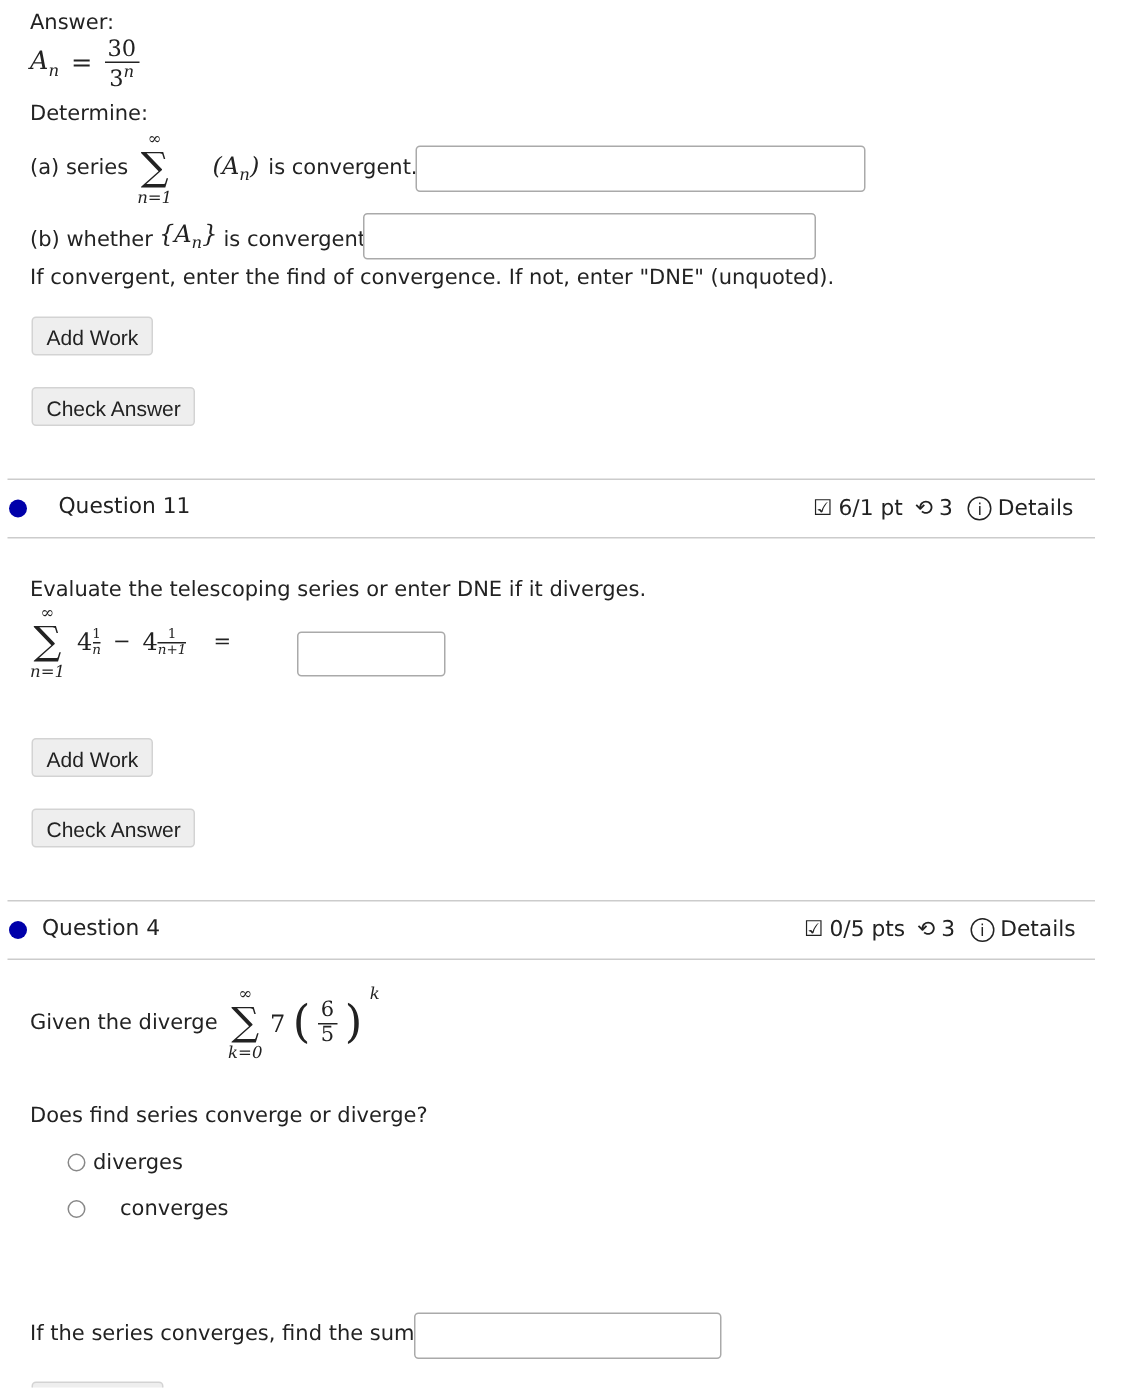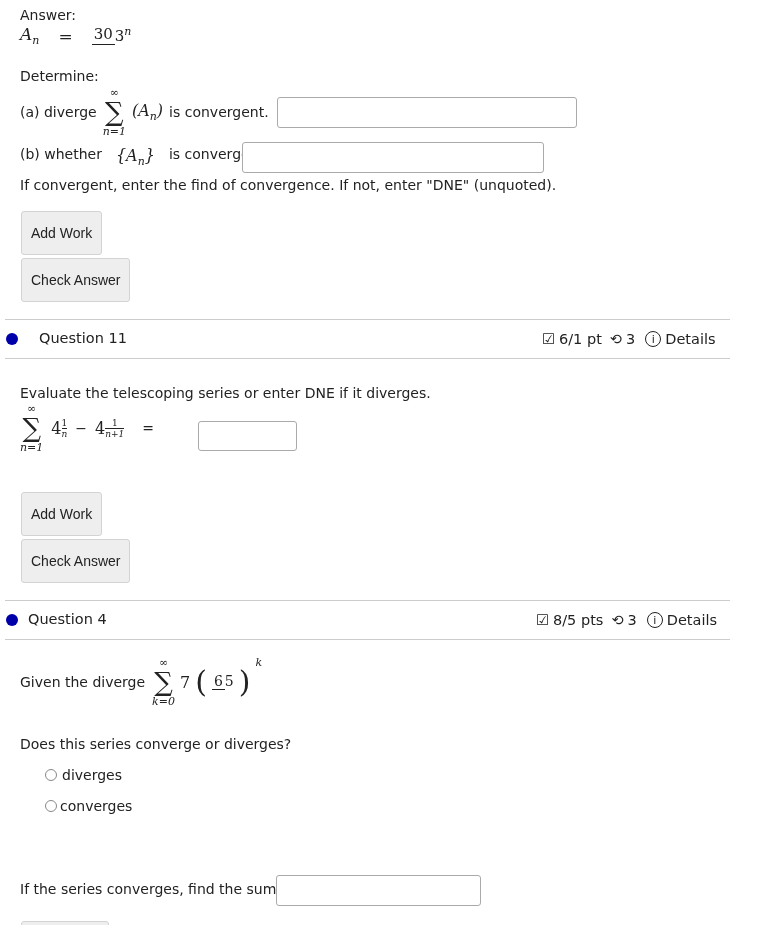--- a/index.html
+++ b/index.html
@@ -3,61 +3,61 @@
 <meta charset="utf-8">
 <style>
   html, body { margin:0; padding:0; background:#fff; }
   body { width:764px; height:925px; overflow:hidden; position:relative;
          font-family:"DejaVu Sans", "Liberation Sans", sans-serif; font-size:14px; color:#222; }
   .abs { position:absolute; }
   .math { font-family:"DejaVu Serif", "Liberation Serif", serif; font-style:italic; }
   .mathup { font-family:"DejaVu Serif", "Liberation Serif", serif; }
   .inp { position:absolute; border:1px solid #aaa; border-radius:3px; background:#fff; box-sizing:border-box; }
   .btn { position:absolute; background:#eee; border:1px solid #d3d3d3; border-radius:3px; font-size:14px;
-         color:#222; box-sizing:border-box; padding:0 9px; line-height:26px; height:44px; }
+         color:#222; box-sizing:border-box; padding:0 9px; line-height:26px; height:26px; }
   .hr { position:absolute; left:5px; width:725px; height:1px; background:#ccc; }
   .dot { position:absolute; width:12px; height:12px; border-radius:50%; background:#0000aa; }
   .qtitle { position:absolute; font-size:14.5px; }
   .meta { position:absolute; font-size:14.5px; display:flex; align-items:center; gap:4px; white-space:nowrap; }
   .radio { position:absolute; width:12px; height:12px; border:1px solid #888; border-radius:50%; box-sizing:border-box; background:#fff; }
-  .frac { display:inline-flex; flex-direction:row; vertical-align:middle; }
+  .frac { display:inline-flex; flex-direction:column; align-items:center; vertical-align:middle; }
   .frac .num { border-bottom:1px solid #222; padding:0 2px; line-height:1.1; }
   .frac .den { line-height:1.1; }
   .sigma { font-family:"DejaVu Serif", serif; font-size:26px; line-height:1; }
   .small { font-size:11px; }
 </style>
 </head>
 <body>
 
 <div class="abs" style="left:20px;top:7px;">Answer:</div>
 
-<div class="abs" style="left:20px;top:24px;display:flex;align-items:center;gap:19px;">
+<div class="abs" style="left:20px;top:24px;display:flex;align-items:center;gap:8px;">
   <span class="math" style="font-size:17px;"><span>A</span><sub style="font-size:11px;">n</sub></span>
   <span class="mathup" style="font-size:17px;">=</span>
   <span class="frac mathup" style="font-size:15px;">
     <span class="num">30</span>
     <span class="den"><span>3</span><sup class="math small">n</sup></span>
   </span>
 </div>
 
 <div class="abs" style="left:20px;top:68px;">Determine:</div>
 
 <div class="abs" style="left:20px;top:86px;display:flex;align-items:center;gap:6px;height:52px;">
-  <span>(a) diverge</span>
+  <span>(a) series</span>
   <span style="display:inline-flex;flex-direction:column;align-items:center;">
     <span class="mathup small">∞</span>
     <span class="sigma">∑</span>
     <span class="math small">n=1</span>
   </span>
-  <span class="math" style="font-size:16px;"><span>(A</span><sub style="font-size:11px;">n</sub><span>)</span></span>
+  <span class="math" style="font-size:16px;margin-left:21px;"><span>(A</span><sub style="font-size:11px;">n</sub><span>)</span></span>
   <span>is convergent.</span>
 </div>
 <input class="inp" style="left: 277px; top: 97px; width: 300px; height: 31px;" value="">
 
-<div class="abs" style="left:20px;top:146px;display:flex;align-items:flex-start;gap:14px;height:22px;">
+<div class="abs" style="left:20px;top:146px;display:flex;align-items:flex-end;gap:4px;height:22px;">
   <span>(b) whether</span>
   <span class="math" style="font-size:16px;"><span>{A</span><sub style="font-size:11px;">n</sub><span>}</span></span>
   <span>is convergent.</span>
 </div>
 <input class="inp" style="left: 242px; top: 142px; width: 302px; height: 31px;" value="">
 
 <div class="abs" style="left:20px;top:177px;">If convergent, enter the find of convergence. If not, enter "DNE" (unquoted).</div>
 
 <button class="btn" style="left:21px;top:211px;">Add Work</button>
 <button class="btn" style="left:21px;top:258px;">Check Answer</button>
@@ -96,21 +96,21 @@
 <input class="inp" style="left: 198px; top: 421px; width: 99px; height: 30px;" value="">
 
 <button class="btn" style="left:21px;top:492px;">Add Work</button>
 <button class="btn" style="left:21px;top:539px;">Check Answer</button>
 
 <div class="hr" style="top:600px;"></div>
 <div class="dot" style="left:6px;top:614px;"></div>
 <div class="qtitle" style="left:28px;top:611px;">Question 4</div>
 <div class="meta" style="left:536px;top:612px;">
   <span>☑</span>
-  <span>8/5 pts</span>
+  <span>0/5 pts</span>
   <span style="margin-left:4px;">⟲</span>
   <span>3</span>
   <span style="margin-left:6px;display:inline-flex;width:16px;height:16px;border:1.5px solid #222;border-radius:50%;align-items:center;justify-content:center;font-size:11px;box-sizing:border-box;">i</span>
   <span>Details</span>
 </div>
 <div class="hr" style="top:639px;"></div>
 
 <div class="abs" style="left:20px;top:656px;display:flex;align-items:center;gap:5px;">
   <span>Given the diverge</span>
   <span style="display:inline-flex;flex-direction:column;align-items:center;margin-left:2px;">
@@ -121,23 +121,23 @@
   <span class="mathup" style="font-size:16px;">7</span>
   <span class="mathup" style="font-size:30px;line-height:1;">(</span>
   <span class="frac mathup" style="font-size:14px;">
     <span class="num">6</span>
     <span class="den">5</span>
   </span>
   <span class="mathup" style="font-size:30px;line-height:1;">)</span>
   <span class="math small" style="align-self:flex-start;">k</span>
 </div>
 
-<div class="abs" style="left:20px;top:736px;">Does this series converge or diverges?</div>
+<div class="abs" style="left:20px;top:736px;">Does find series converge or diverge?</div>
 
 <div class="radio" style="left:45px;top:769px;"></div>
 <div class="abs" style="left:62px;top:767px;">diverges</div>
 <div class="radio" style="left:45px;top:800px;"></div>
-<div class="abs" style="left:60px;top:798px;">converges</div>
+<div class="abs" style="left:80px;top:798px;">converges</div>
 
 <div class="abs" style="left:20px;top:881px;">If the series converges, find the sum:</div>
 <input class="inp" style="left: 276px; top: 875px; width: 205px; height: 31px;" value="">
 
 <div class="abs" style="left:21px;top:921px;width:86px;height:10px;background:#eee;border:1px solid #d3d3d3;border-radius:3px;"></div>
 
 </body></html>

